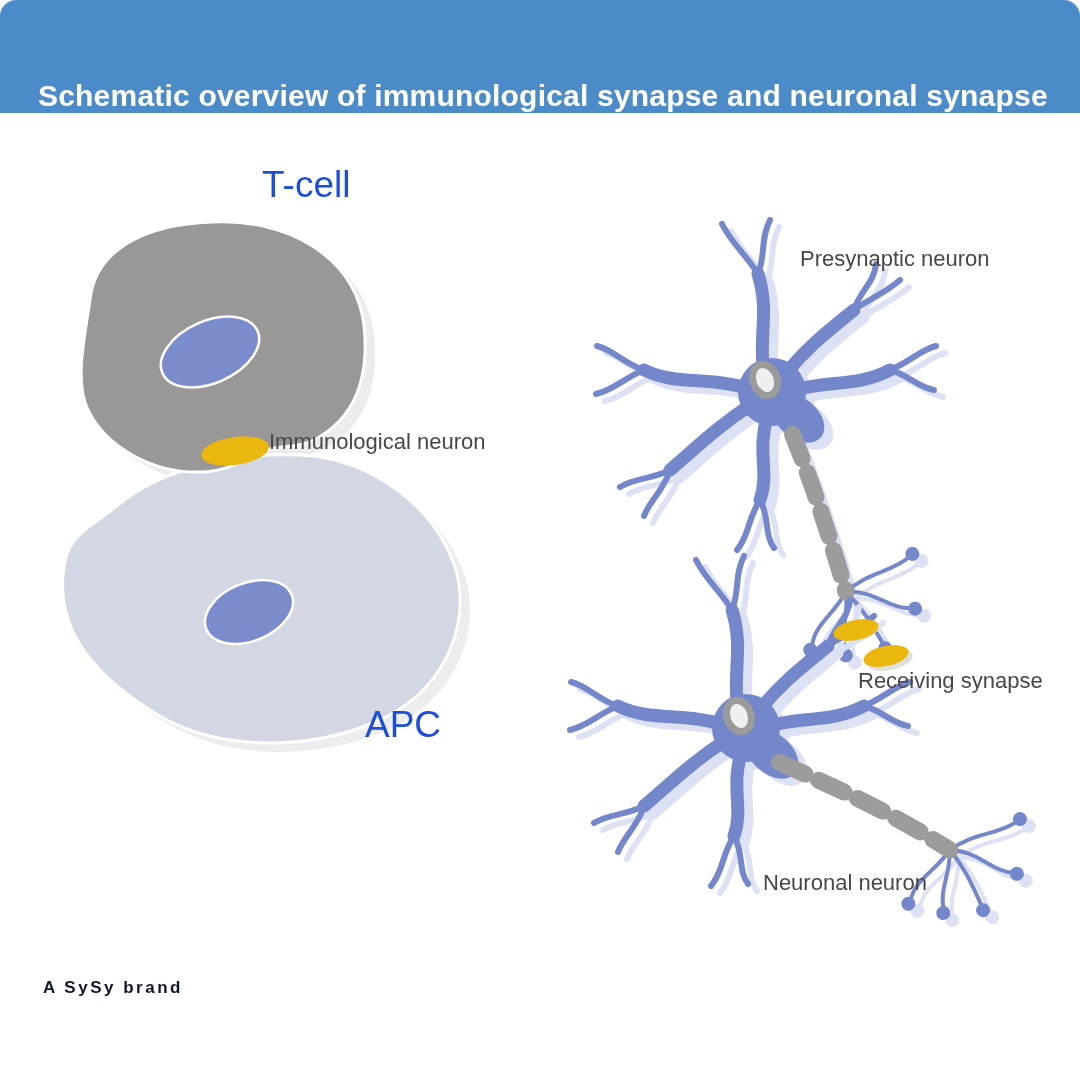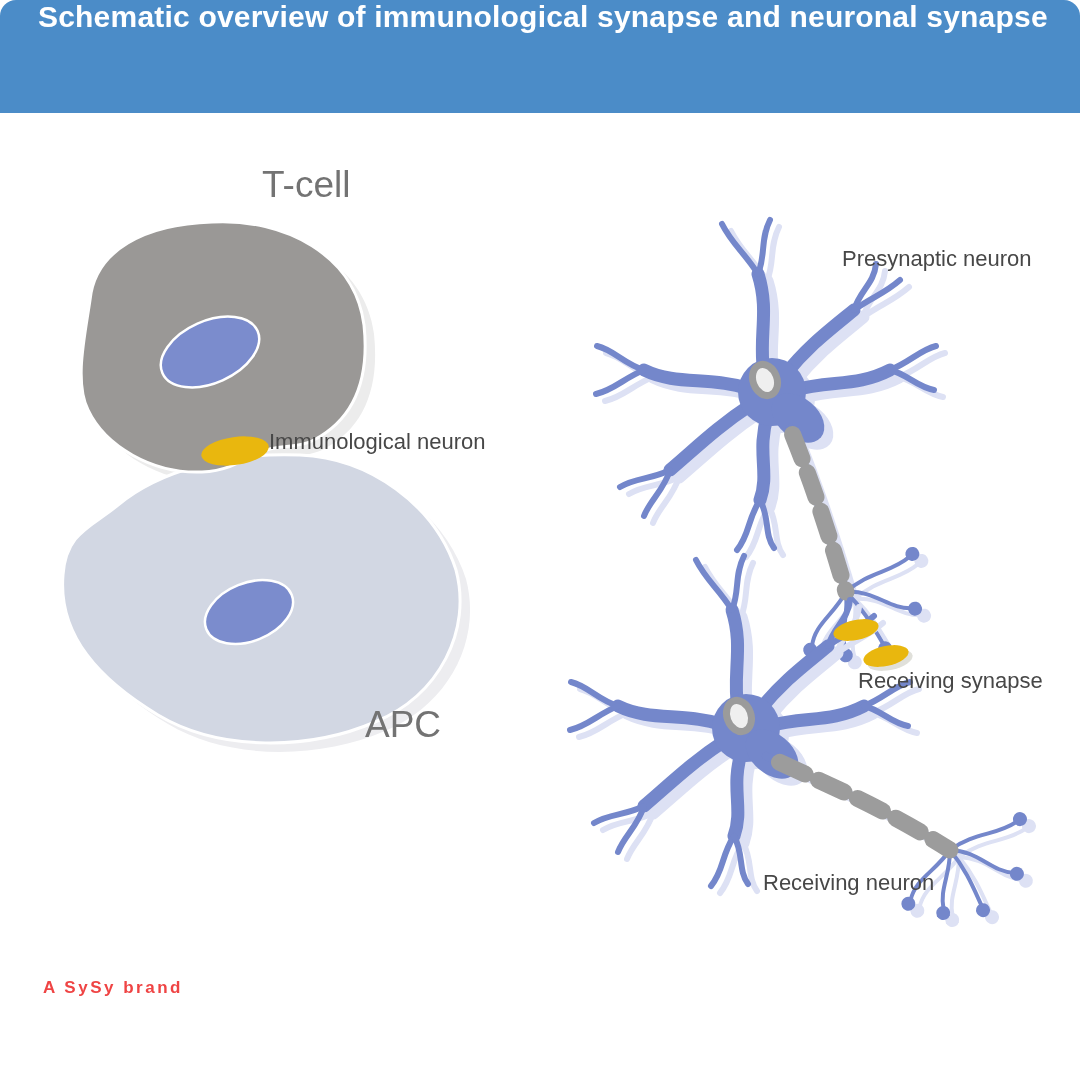--- a/index.html
+++ b/index.html
@@ -4,38 +4,38 @@
 <style>
   html,body{margin:0;padding:0;}
   body{
     width:1080px;height:1080px;position:relative;overflow:hidden;
     background:#ffffff;font-family:"Liberation Sans",sans-serif;
   }
   
   .header{
     position:absolute;left:0;top:0;width:1080px;height:113px;
     background:#4b8cc8;border-radius:16px 16px 0 0;
-    display:flex;align-items:flex-start;
+    display:flex;align-items:flex-end;
   }
   .header-title{
     color:#ffffff;font-size:30px;font-weight:700;margin-left:38px;
     letter-spacing:.2px;
   }
   
   #scene{position:absolute;left:0;top:0;width:1080px;height:1080px;}
   
   .label{position:absolute;color:#474747;font-weight:300;line-height:1;white-space:nowrap;}
-  .label.big{font-size:37px;color:#737373;}
+  .label.big{font-size:37px;color:#1d4ed8;}
   .label.small{font-size:22px;}
   
   .logo{position:absolute;left:43px;top:974px;display:inline-block;}
   .logo-main{position:relative;font-size:64px;font-weight:700;line-height:1;color:#231f20;white-space:nowrap;}
   .logo-sure{color:#2196d3;font-style:italic;}
   .logo-idot{position:absolute;left:50px;top:5px;width:11px;height:11px;border-radius:50%;background:#2196d3;}
-  .logo-tag{font-size:17px;font-weight:700;letter-spacing:2.5px;color:#ef4444;margin-top:4px;}
+  .logo-tag{font-size:17px;font-weight:700;letter-spacing:2.5px;color:#0f172a;margin-top:4px;}
 </style>
 </head>
 <body>
 
 <div class="header">
   <div class="header-title">Schematic overview of immunological synapse and neuronal synapse</div>
 </div>
 
 <svg id="scene" viewBox="0 0 1080 1080" aria-hidden="true">
   <defs>
@@ -126,19 +126,19 @@
     <ellipse transform="translate(861,634) rotate(-12)" rx="6" ry="3" fill="#e0e0e0"></ellipse>
     <ellipse transform="translate(856,630) rotate(-12)" rx="23" ry="10" fill="#e9b70e"></ellipse>
     <ellipse transform="translate(890,660) rotate(-12)" rx="23" ry="10" fill="#e0e0da"></ellipse>
     <ellipse transform="translate(886,656) rotate(-12)" rx="23" ry="10" fill="#e9b70e"></ellipse>
   </g>
 </svg>
 
 <div class="label big" style="left:262px;top:166px;">T-cell</div>
 <div class="label small" style="left:269px;top:431px;">Immunological neuron</div>
 <div class="label big" style="left:365px;top:706px;">APC</div>
-<div class="label small" style="left:842px;top:248px;">Presynaptic neuron</div>
+<div class="label small" style="left:800px;top:248px;">Presynaptic neuron</div>
 <div class="label small" style="left:858px;top:670px;">Receiving synapse</div>
-<div class="label small" style="left:763px;top:872px;">Receiving neuron</div>
+<div class="label small" style="left:763px;top:872px;">Neuronal neuron</div>
 
 <div class="logo">
   <div class="logo-tag">A SySy brand</div>
 </div>
 
 </body></html>

